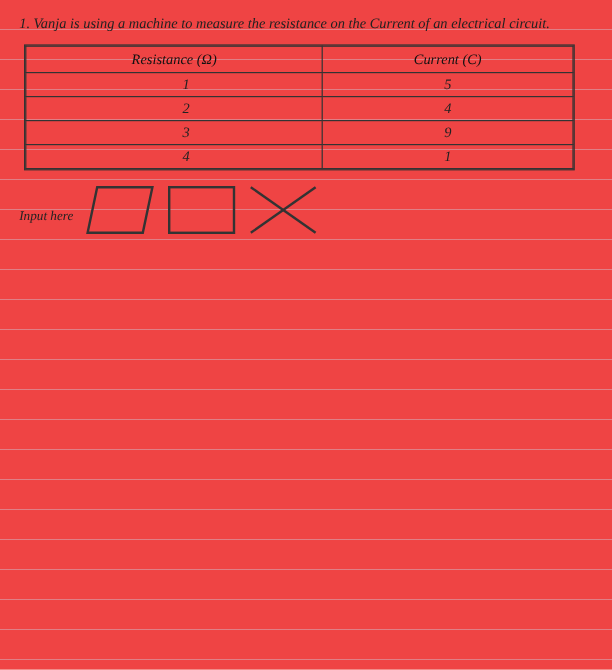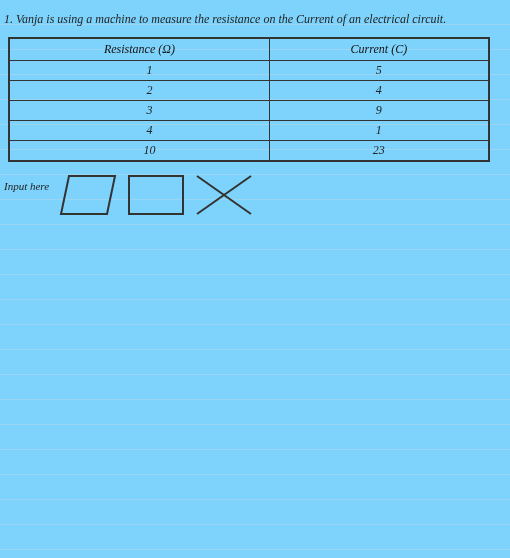--- a/index.html
+++ b/index.html
@@ -13,23 +13,23 @@
       height: 558px;
       background-color: #f5f0e8;
       font-family: 'Courier New', monospace;
       overflow: hidden;
       position: relative;
     }
 
     .page {
       width: 510px;
       height: 558px;
-      background-color: #7dd3fc;
+      background-color: #ef4444;
       position: relative;
-      padding: 10px 4px;
+      padding: 10px 16px;
       overflow: hidden;
     }
 
     
     .lined-bg {
       position: absolute;
       top: 0;
       left: 0;
       width: 100%;
       height: 100%;
@@ -104,21 +104,21 @@
       font-style: italic;
     }
 
     .sub-question-block {
       margin-bottom: 6px;
     }
 
     .flow-diagram-area {
       margin-top: 6px;
       display: flex;
-      align-items: flex-start;
+      align-items: center;
       gap: 10px;
     }
   </style>
 </head>
 <body>
 
 <div class="page">
   <div class="lined-bg"></div>
 
   <div class="content">
@@ -145,24 +145,20 @@
             <td>4</td>
           </tr>
           <tr>
             <td>3</td>
             <td>9</td>
           </tr>
           <tr>
             <td>4</td>
             <td>1</td>
           </tr>
-          <tr>
-            <td>10</td>
-            <td>23</td>
-          </tr>
         </tbody>
       </table>
     </div>
 
 
 
 
     <div class="flow-diagram-area">
       <div style="font-size:11px;font-family:'Georgia',serif;font-style:italic;color:#222;margin-top:8px;">
         <span>Input here</span>

